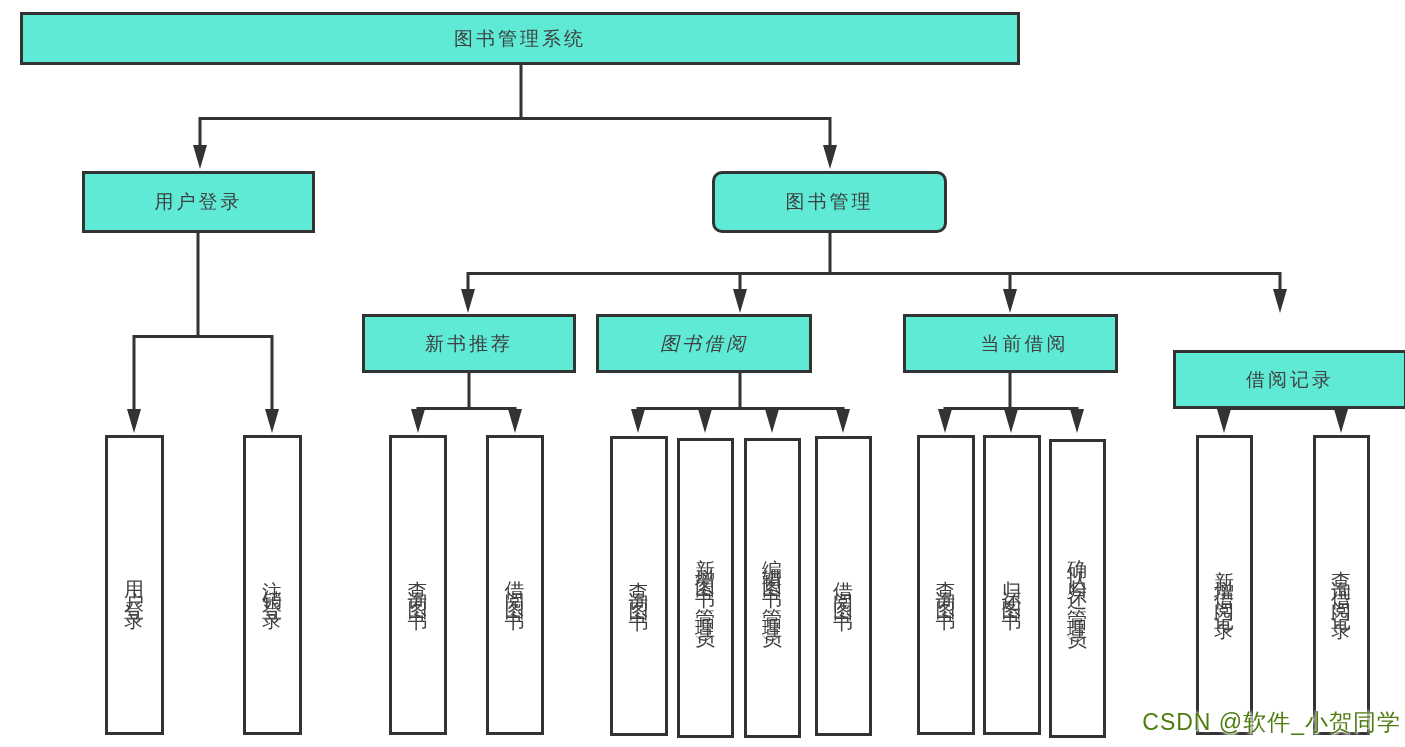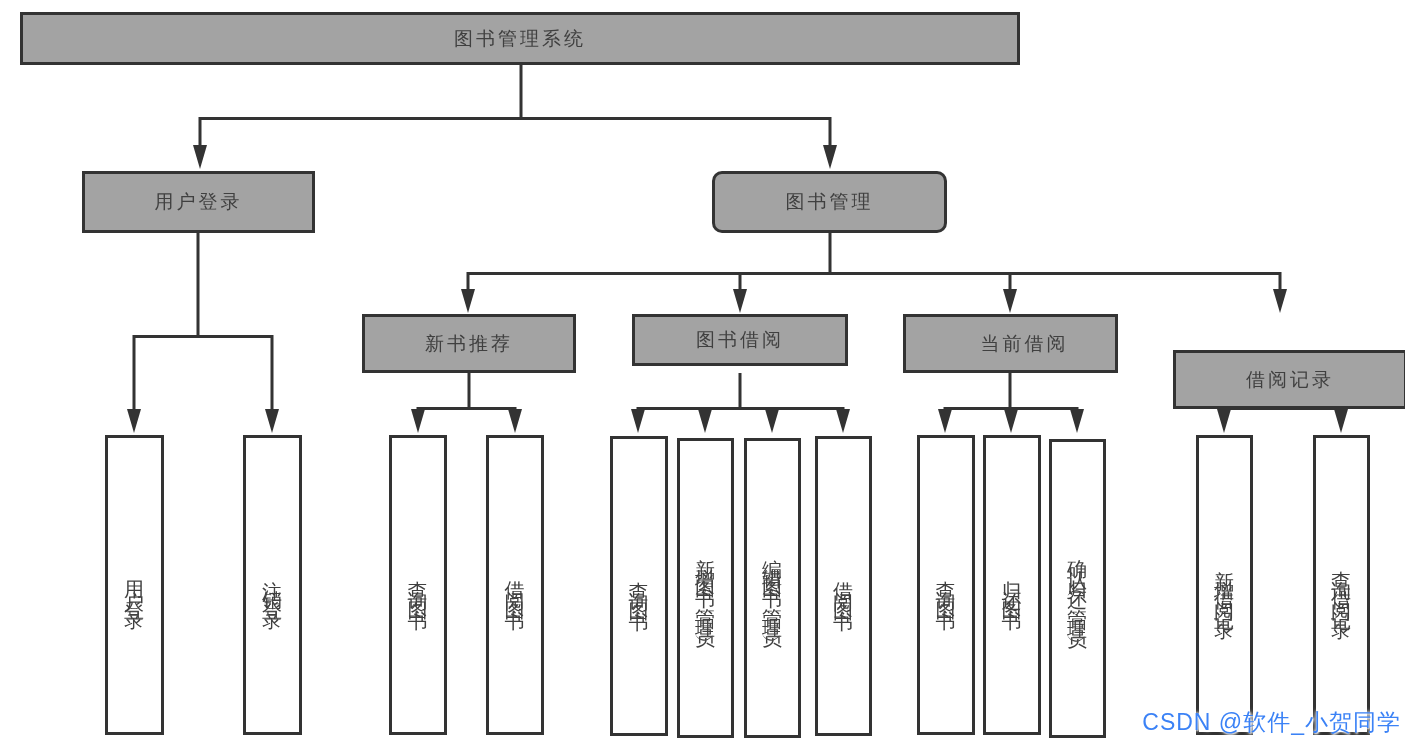--- a/index.html
+++ b/index.html
@@ -2,36 +2,36 @@
 <html><head>
 <meta charset="utf-8">
 <title>图书管理系统</title>
 <style>
   html,body{margin:0;padding:0;background:#ffffff;}
   .stage{
     position:relative;width:1405px;height:747px;background:#ffffff;overflow:hidden;
     font-family:"Liberation Sans","DejaVu Sans",sans-serif;color:#404040;
   }
   .box{
-    position:absolute;box-sizing:border-box;border:3px solid #333333;background:#a3a3a3;
+    position:absolute;box-sizing:border-box;border:3px solid #333333;background:#5eead4;
     display:flex;align-items:center;justify-content:center;
     font-size:19px;letter-spacing:3px;color:#404040;white-space:nowrap;
   }
   .vbox{
     position:absolute;box-sizing:border-box;border:3px solid #333333;background:#ffffff;
     display:flex;align-items:center;justify-content:center;
   }
   .vbox .vlabel{
     writing-mode:vertical-rl;text-orientation:mixed;
     font-size:20px;line-height:1;letter-spacing:10px;color:#404040;
   }
   .connectors{position:absolute;left:0;top:0;width:1405px;height:747px;}
   .watermark{
     position:absolute;top:707px;right:4px;
-    font-size:23px;letter-spacing:1px;color:#3b82f6;
+    font-size:23px;letter-spacing:1px;color:#4d7c0f;
     text-shadow:0 0 3px #ffffff,0 0 5px #ffffff,1px 1px 2px #ffffff;
     white-space:nowrap;
   }
 </style>
 </head>
 <body>
 
 <div class="stage">
 
   <svg class="connectors" width="1405" height="747" viewBox="0 0 1405 747" aria-hidden="true">
@@ -74,21 +74,21 @@
   <div class="box" style="left:82px;top:171px;width:233px;height:62px;">
     <span>用户登录</span>
   </div>
   <div class="box" style="left:712px;top:171px;width:235px;height:62px;border-radius:10px;">
     <span>图书管理</span>
   </div>
 
   <div class="box" style="left:362px;top:314px;width:214px;height:59px;">
     <span>新书推荐</span>
   </div>
-  <div class="box" style="left:632px;top:314px;width:216px;height:52px;">
+  <div class="box" style="left:596px;top:314px;width:216px;height:59px;font-style:italic;">
     <span>图书借阅</span>
   </div>
   <div class="box" style="left:903px;top:314px;width:215px;height:59px;padding-left:28px;">
     <span>当前借阅</span>
   </div>
   <div class="box" style="left:1173px;top:314px;width:234px;height:59px;margin-top:36px;">
     <span>借阅记录</span>
   </div>
 
   <div class="vbox" style="left:105px;top:435px;width:59px;height:300px;">

